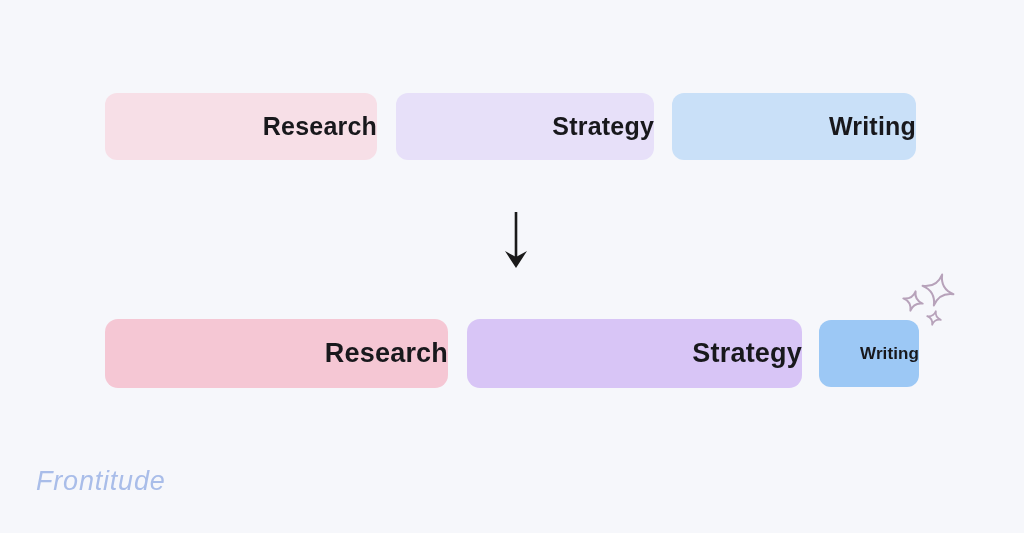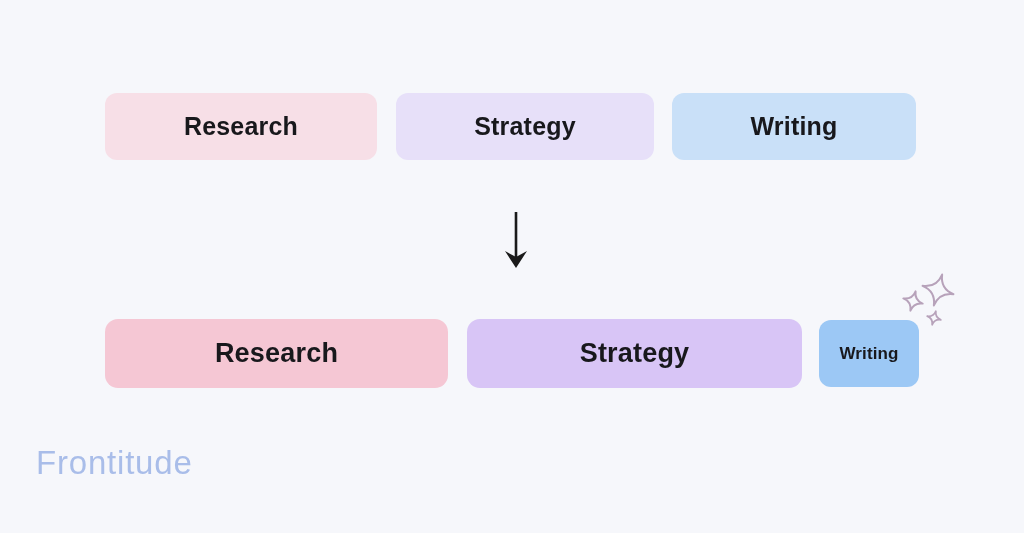--- a/index.html
+++ b/index.html
@@ -11,21 +11,21 @@
   .canvas {
     position: relative;
     width: 1024px;
     height: 533px;
     background: #f6f7fb;
   }
   .phase-box {
     position: absolute;
     display: flex;
     align-items: center;
-    justify-content: center;
+    justify-content: flex-end;
     border-radius: 12px;
   }
   .phase-label {
     font-weight: 700;
     color: #18181c;
     letter-spacing: 0.2px;
   }
   
   .before-research { left: 105px; top: 93px;  width: 272px; height: 67px; }
   .before-strategy { left: 396px; top: 93px;  width: 258px; height: 67px; }
@@ -46,24 +46,25 @@
     left: 499px; top: 208px;
     width: 34px; height: 62px;
   }
   .sparkles-wrap {
     position: absolute;
     left: 893px; top: 266px;
     width: 66px; height: 68px;
   }
   .logo {
     position: absolute;
-    left: 36px; top: 444px;
-    font-size: 33px;
+    left: 36px; top: 466px;
+    font-size: 27px;
     font-weight: 400;
     letter-spacing: 0.8px;
+    font-style: italic;
   }
 </style>
 </head>
 <body>
 
 <div class="canvas" style="background: rgb(246, 247, 251);">
 
   <div class="before-row">
     <div class="phase-box before-research" style="background: rgb(247, 223, 231);">
       <span class="phase-label">Research</span>

